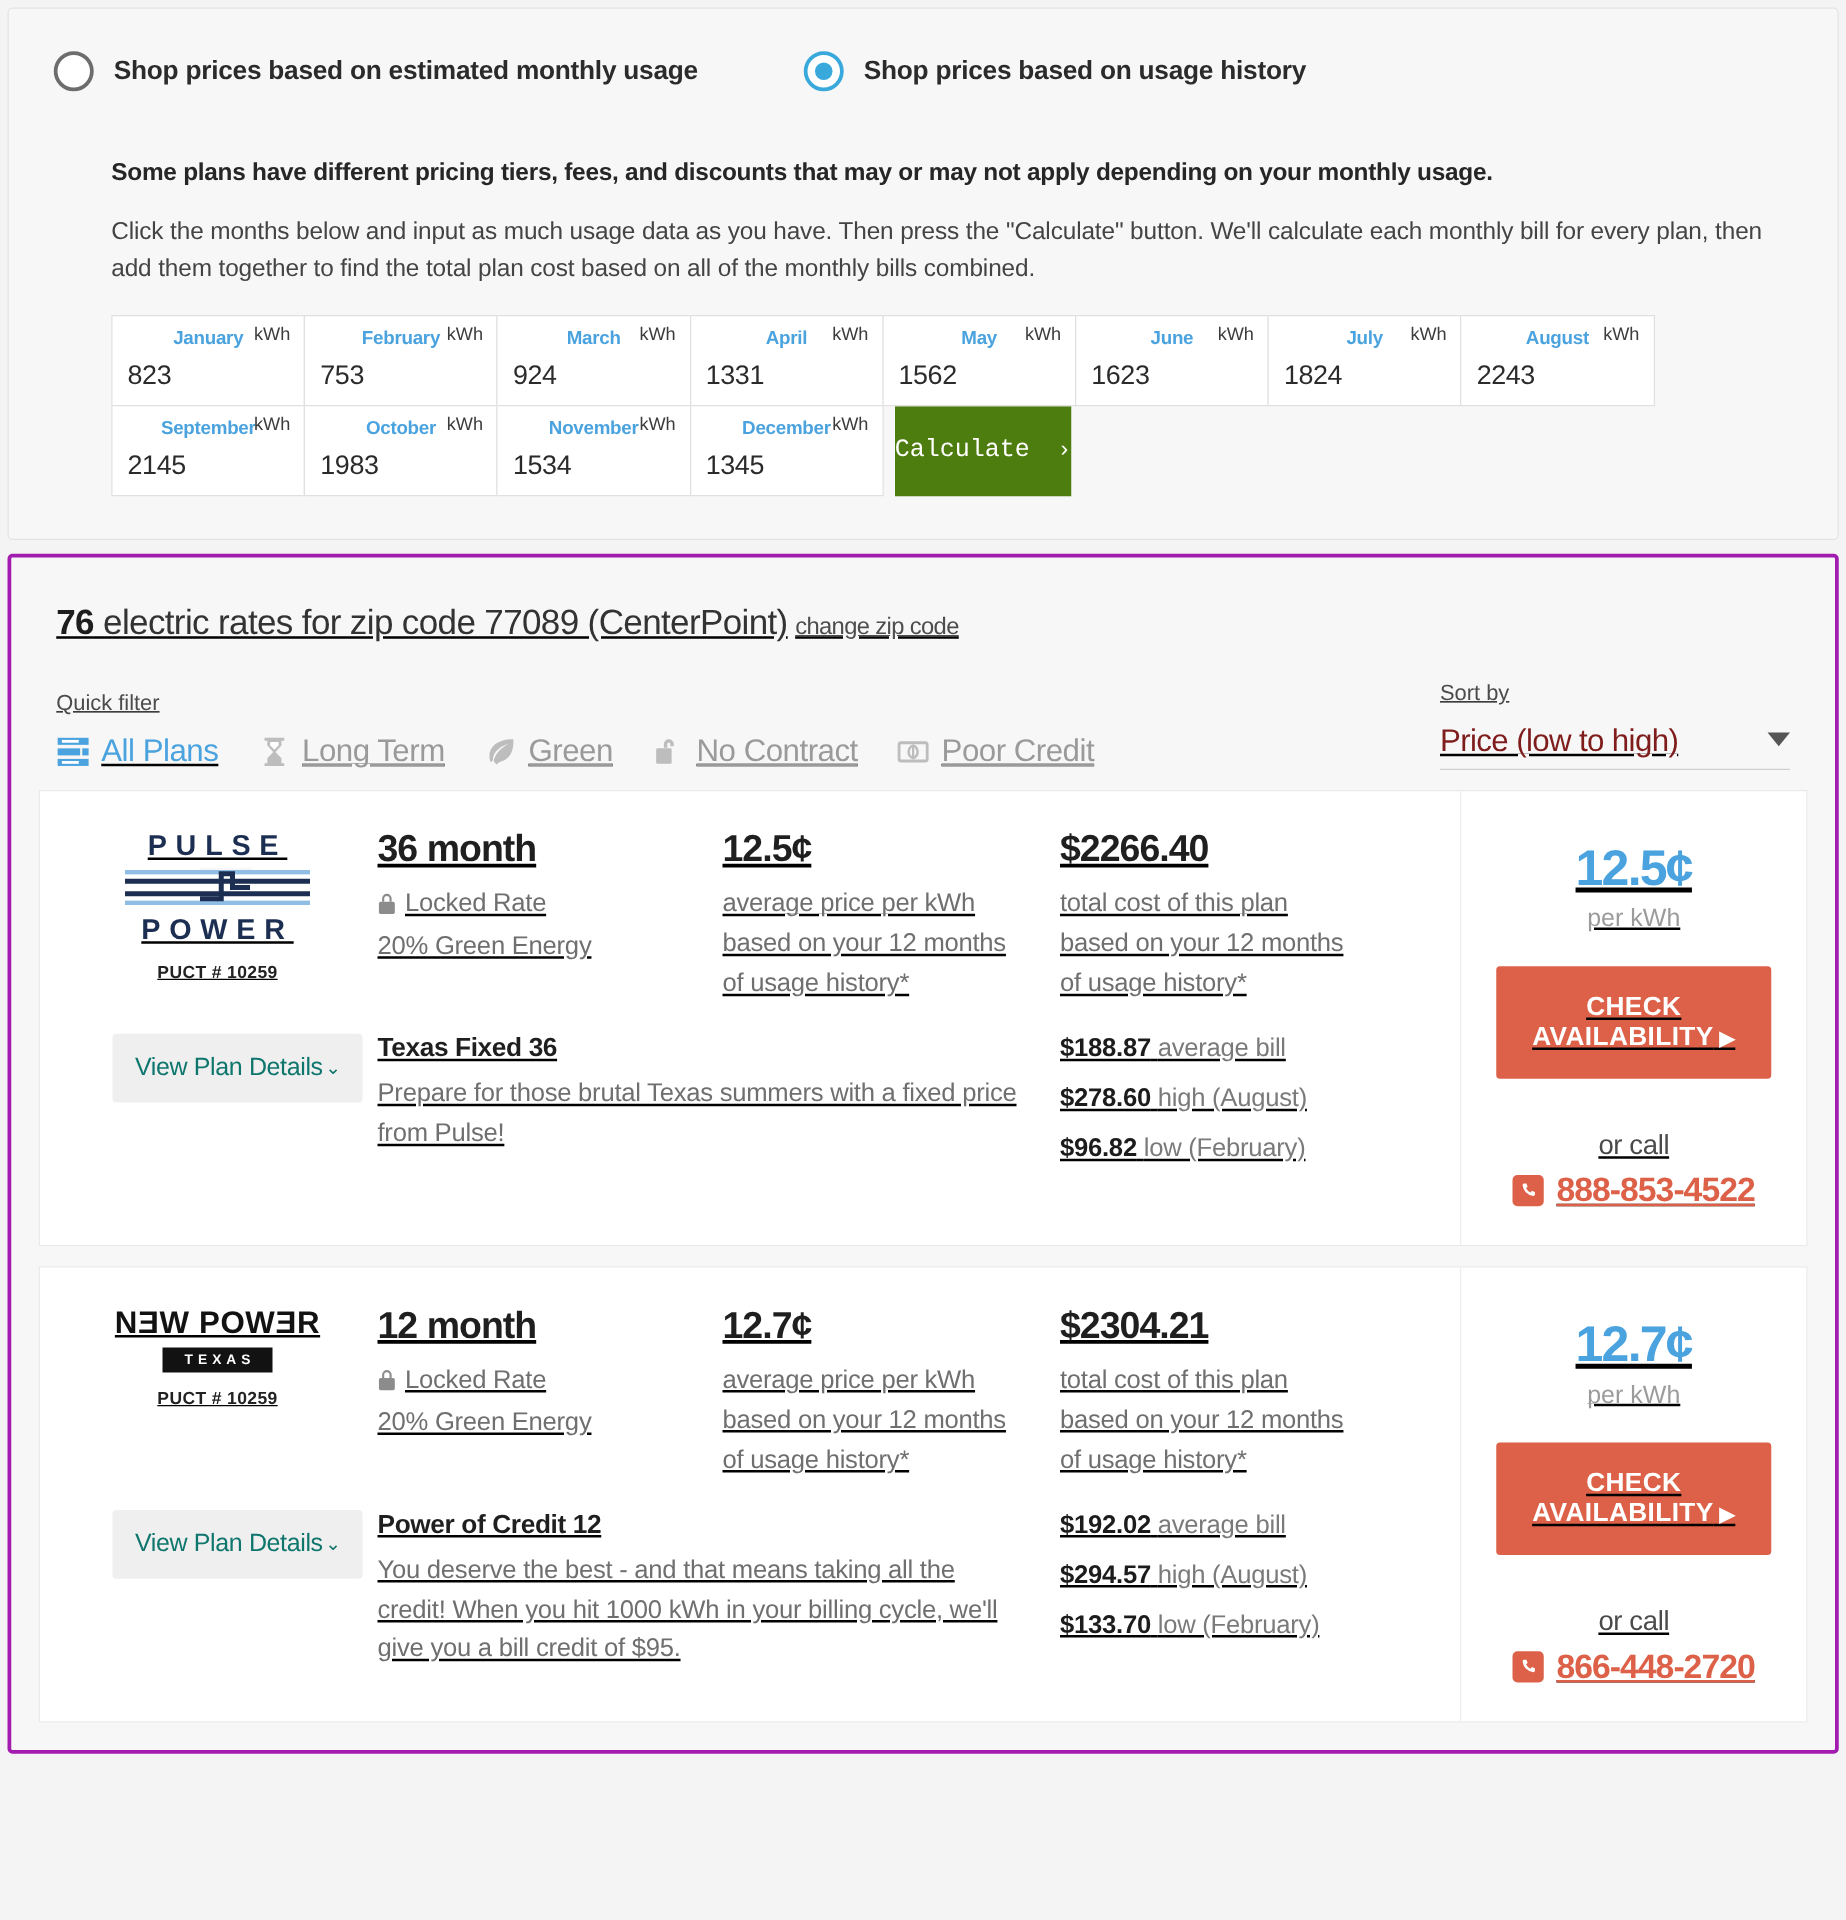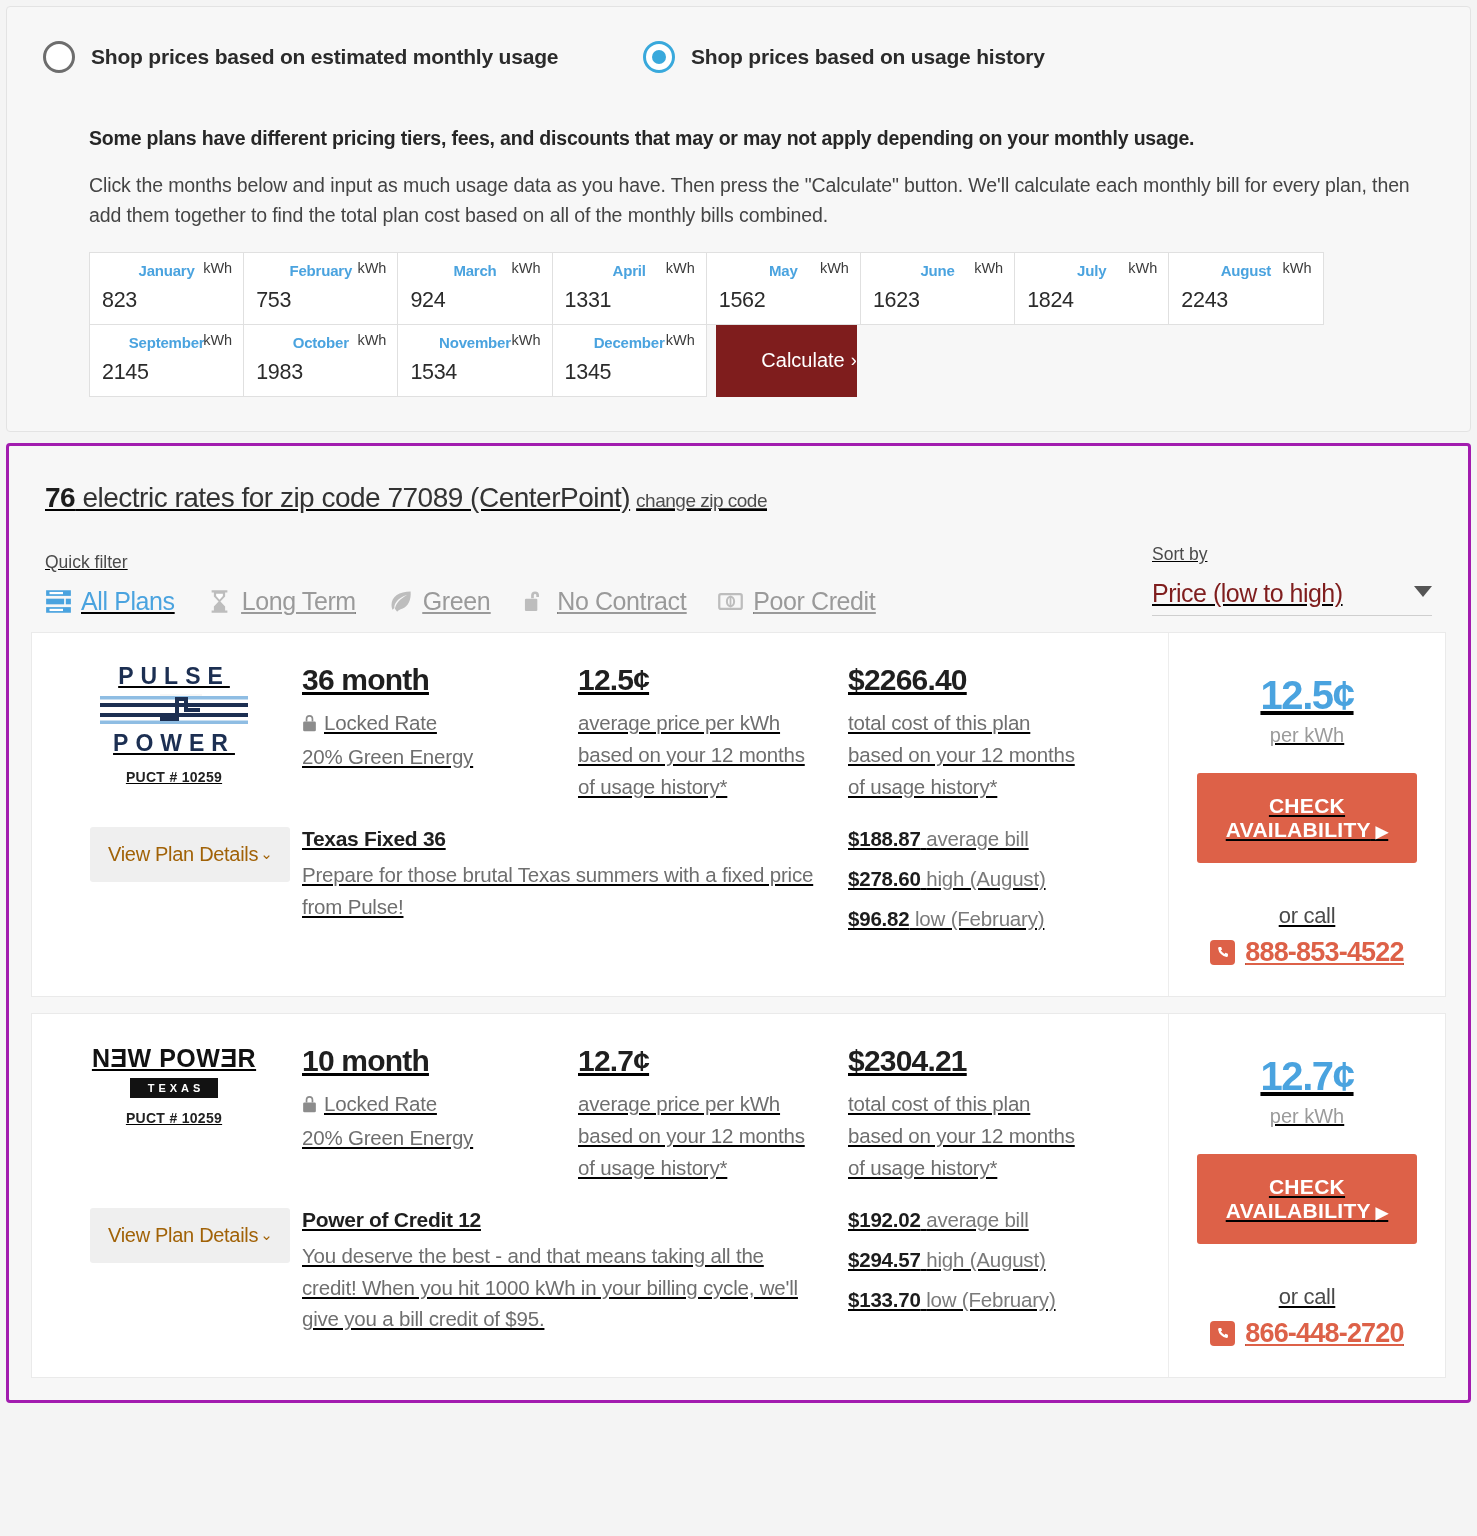--- a/index.html
+++ b/index.html
@@ -80,24 +80,24 @@
   .month-cell .munit {
     position: absolute; top: 7px; right: 11px;
     font-size: 14.5px; color: #3c3c3c;
   }
   .month-cell .mval {
     font-size: 21.5px; color: #2b2b2b; margin-top: 9px;
     letter-spacing: -0.3px;
   }
   .calc-btn {
     width: 141px; height: 73px;
-    background: #7f1d1d; border: none;
+    background: #4d7c0f; border: none;
     color: #fff; font-size: 20px;
-    font-family: Liberation Sans, sans-serif;
-    display: flex; align-items: center; justify-content: flex-end;
+    font-family: Liberation Mono, monospace;
+    display: flex; align-items: center; justify-content: space-between;
     gap: 6px; cursor: pointer; margin-left: 10px;
   }
   .calc-btn .chev { font-size: 18px; }
 
   
   .results-panel {
     background: #f7f7f7;
     border: 3px solid #a21caf;
     border-radius: 4px;
     margin: 11px 6px 6px 6px;
@@ -169,21 +169,21 @@
     margin-top: 10px; letter-spacing: -0.2px;
   }
   .lockrow { display: flex; align-items: center; gap: 7px; }
   .lock-icon { width: 15px; height: 18px; flex:none; display:block; }
   .desc-narrow { max-width: 232px; }
 
   .plan-bottom { display: flex; padding: 24px 0 34px 0; }
   .col-vpd { width: 270px; padding-left: 58px; }
   .vpd-btn {
     background: #efefef; border: none; border-radius: 3px;
-    padding: 16px 18px; font-size: 20px; color: #a16207;
+    padding: 16px 18px; font-size: 20px; color: #0f766e;
     font-family: "Liberation Sans", sans-serif;
     cursor: pointer; display: inline-flex; align-items: center; gap: 2px;
     letter-spacing: -0.3px;
   }
   .vpd-caret { font-size: 15px; }
   .col-planinfo { width: 546px; }
   .plan-name {
     font-size: 21px; font-weight: bold; color: #1f1f1f;
     letter-spacing: -0.3px;
   }
@@ -474,21 +474,21 @@
         <div class="plan-left">
           <div class="plan-top">
             <div class="col-logo">
               <div>
                 <div class="np-word">NƎW POWƎR</div>
                 <div><span class="np-tex">TEXAS</span></div>
                 <div class="puct">PUCT # 10259</div>
               </div>
             </div>
             <div class="col-term">
-              <div class="big">10 month</div>
+              <div class="big">12 month</div>
               <div class="sub-line lockrow">
                 <span>
                   <svg class="lock-icon" viewBox="0 0 14 17">
                     <path d="M3.4 7V4.6a3.6 3.6 0 0 1 7.2 0V7H9V4.6a2 2 0 1 0-4 0V7H3.4z" fill="#8c8c8c"></path>
                     <rect x="1" y="7" width="12" height="9.3" rx="1.3" fill="#8c8c8c"></rect>
                   </svg>
                 </span>
                 <span>Locked Rate</span>
               </div>
               <div class="sub-line" style="margin-top:2px">20% Green Energy</div>

